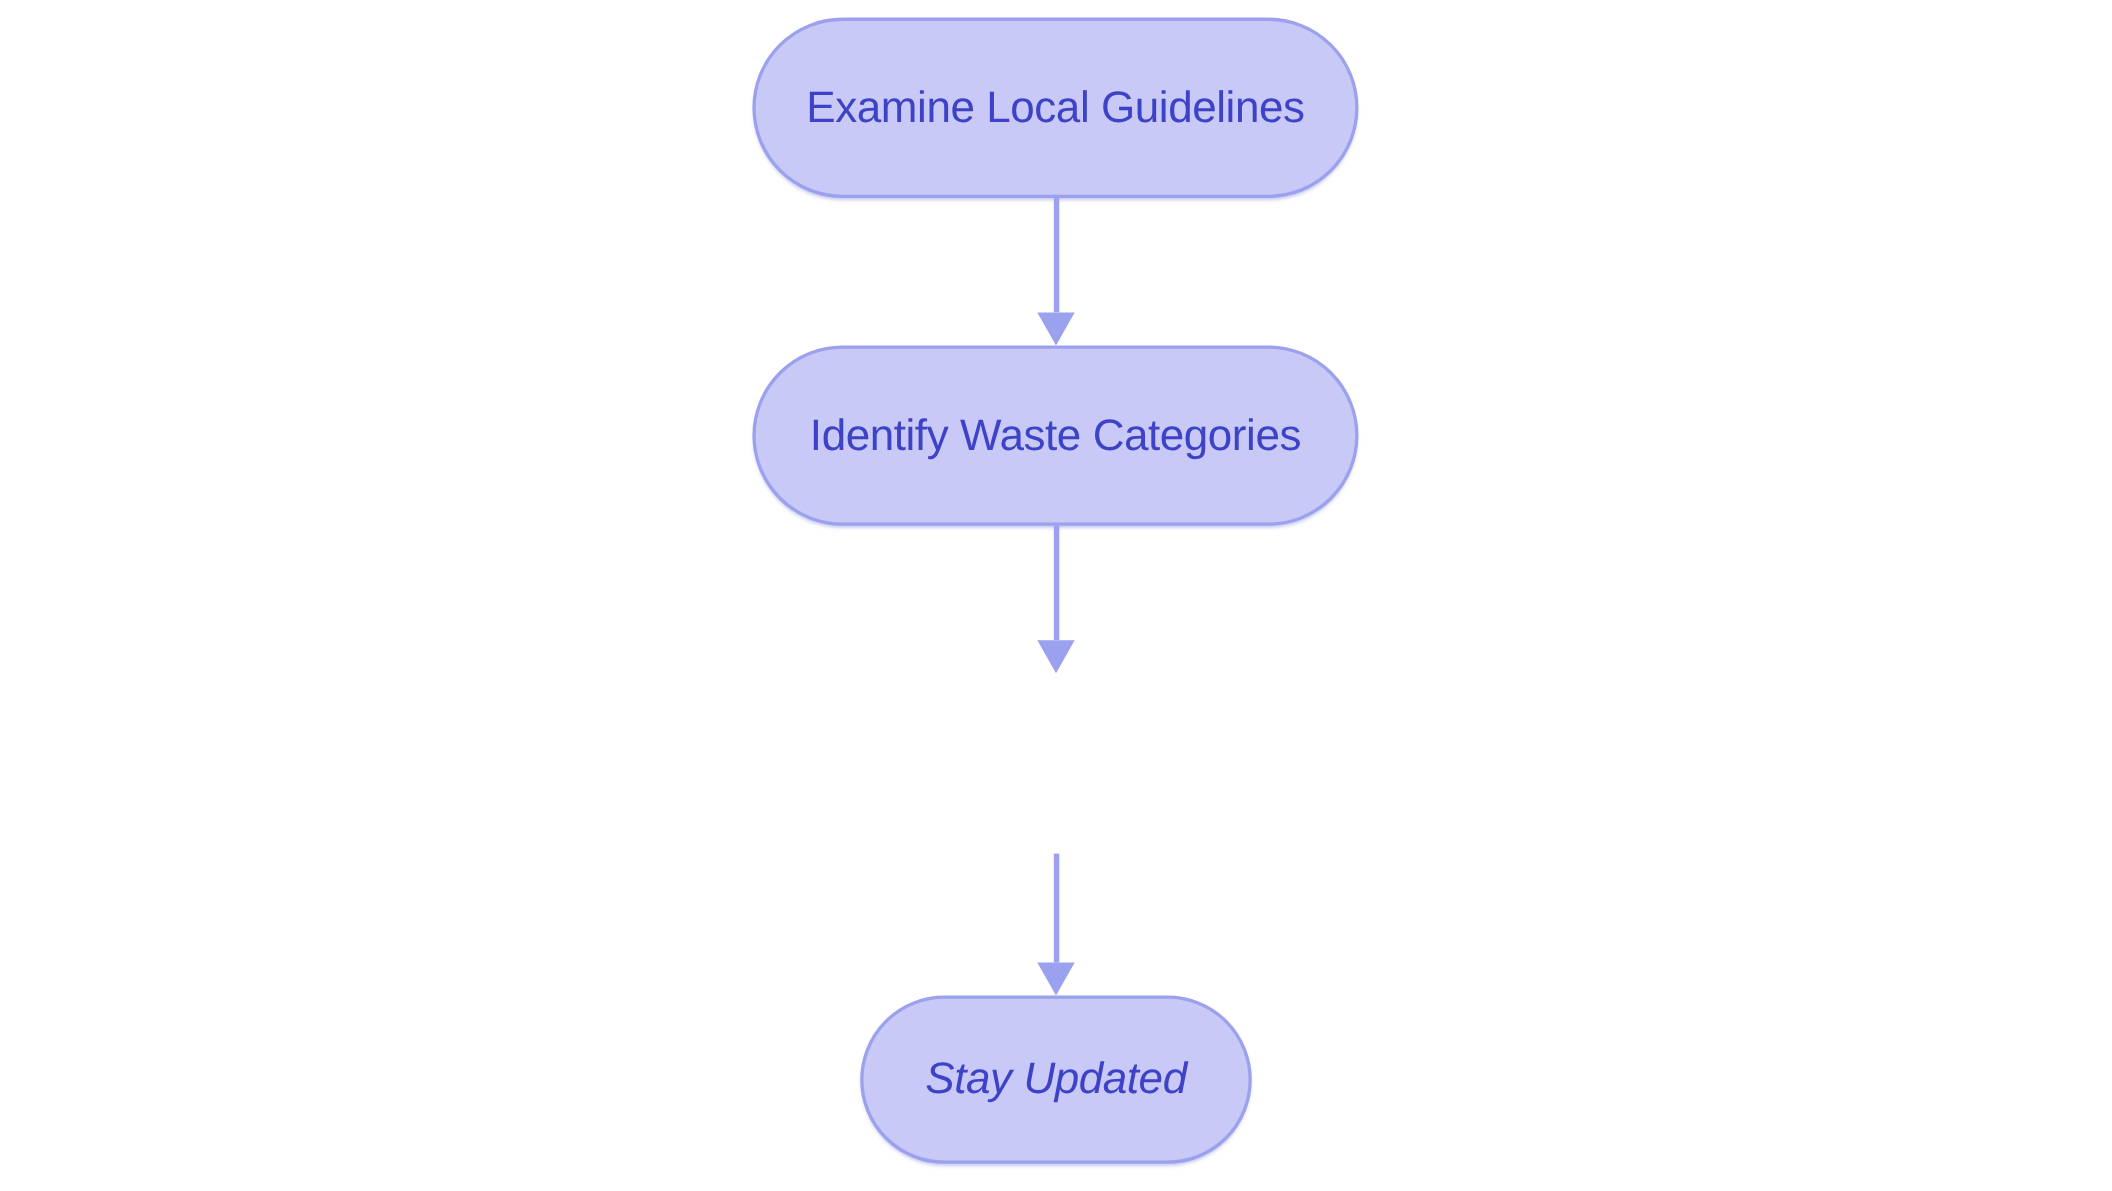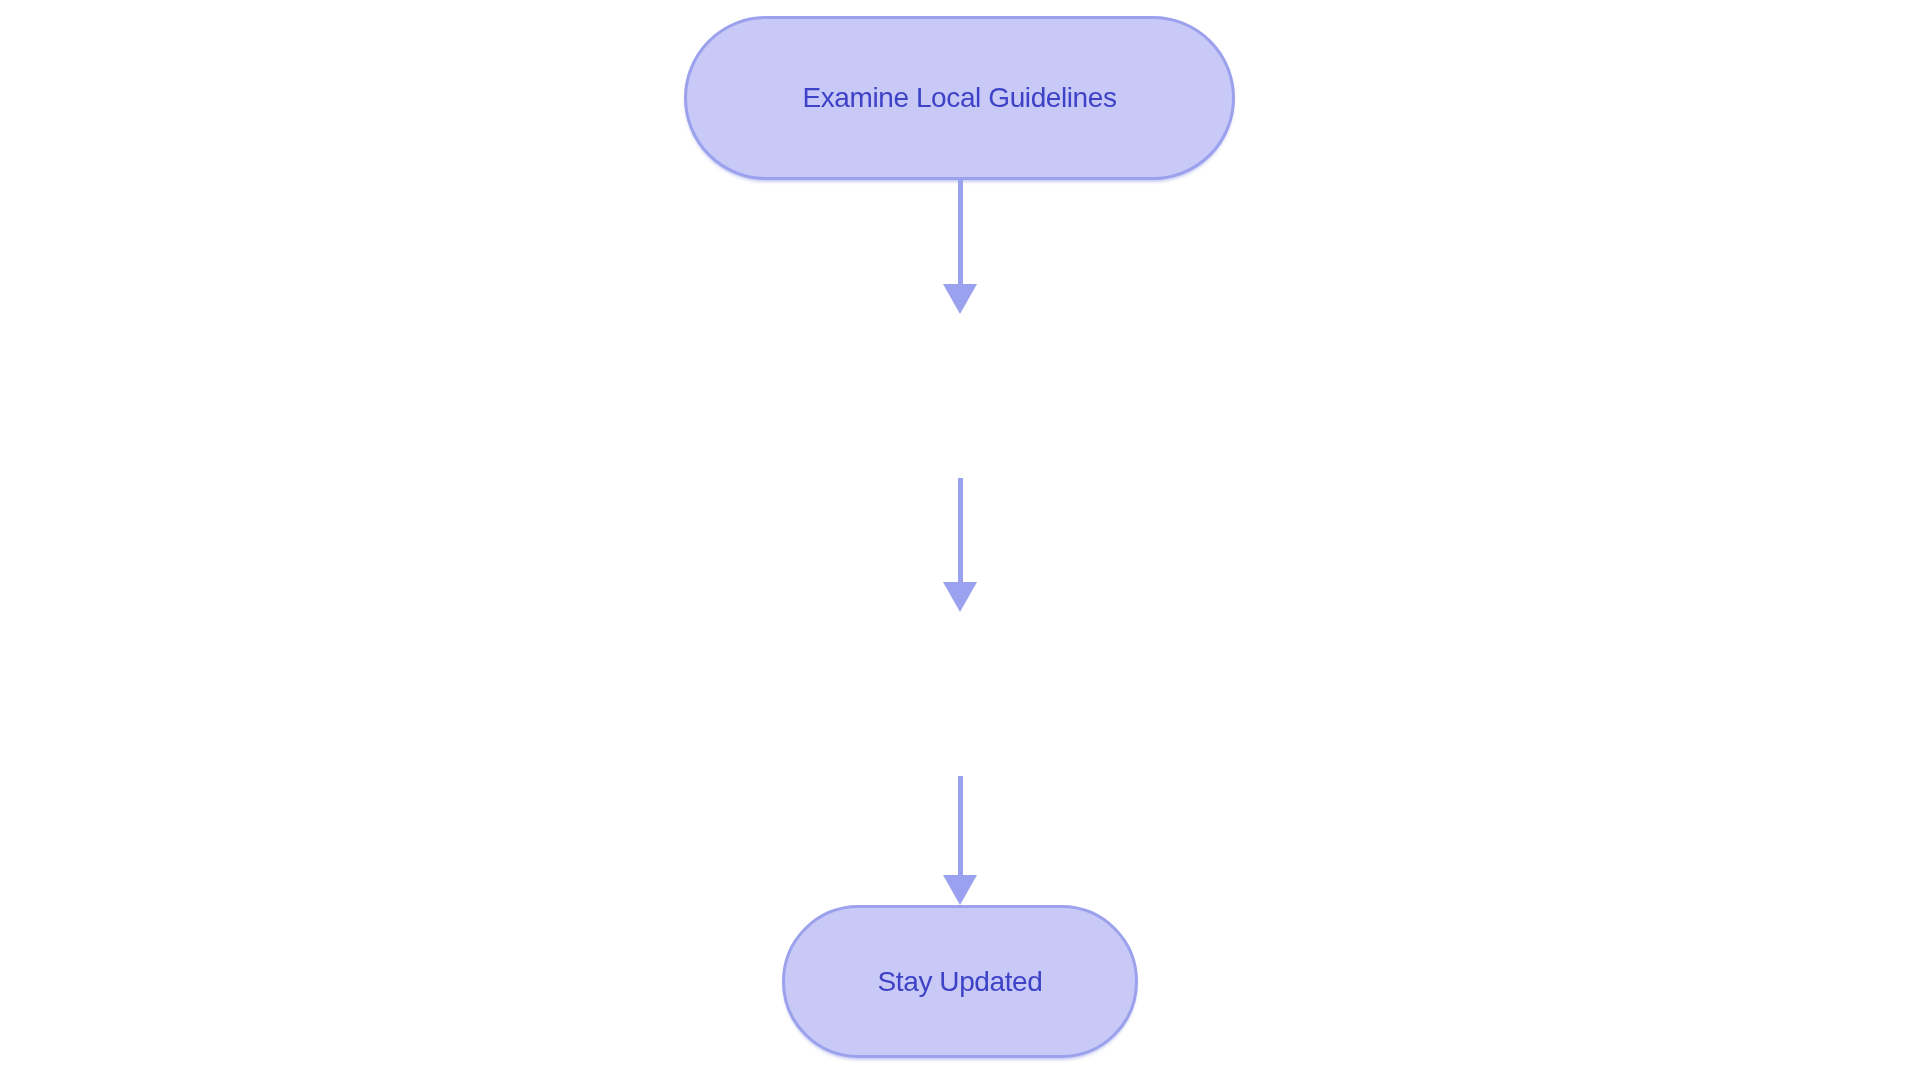--- a/index.html
+++ b/index.html
@@ -18,30 +18,30 @@
     position: absolute;
     background: var(--node-fill, #c8c9f7);
     border: 3px solid var(--node-border, #9ba1ed);
     border-radius: 82px;
     display: flex;
     align-items: center;
     justify-content: center;
     box-shadow: 0 3px 3px -1px rgba(150, 156, 230, 0.5);
   }
   .node-label {
-    font-size: 28px;
+    font-size: 40px;
     font-weight: 400;
     letter-spacing: -0.4px;
     color: var(--node-text, #3d42c6);
     white-space: nowrap;
   }
   .node-1 { left: 684px; top: 16px;  width: 551px; height: 164px; }
   .node-2 { left: 684px; top: 314px; width: 551px; height: 164px; }
   .node-3 { left: 684px; top: 612px; width: 551px; height: 164px; }
-  .node-4 { left: 782px; top: 905px; width: 356px; height: 153px; border-radius: 77px; }
+  .node-4 { left: 782px; top: 905px; width: 356px; height: 153px; border-radius: 77px; font-style: italic; }
 
   .arrow {
     position: absolute;
     left: 943px;               
     width: 34px;
     display: flex;
     flex-direction: column;
     align-items: center;
   }
   .arrow-1 { top: 180px; height: 134px; }
@@ -67,20 +67,23 @@
 
   <div class="node node-1">
     <span class="node-label">Examine Local Guidelines</span>
   </div>
 
   <div class="arrow arrow-1">
     <div class="arrow-line"></div>
     <div class="arrow-head"></div>
   </div>
 
+  <div class="node node-2">
+    <span class="node-label">Identify Waste Categories</span>
+  </div>
 
   <div class="arrow arrow-2">
     <div class="arrow-line"></div>
     <div class="arrow-head"></div>
   </div>
 
 
   <div class="arrow arrow-3">
     <div class="arrow-line"></div>
     <div class="arrow-head"></div>

